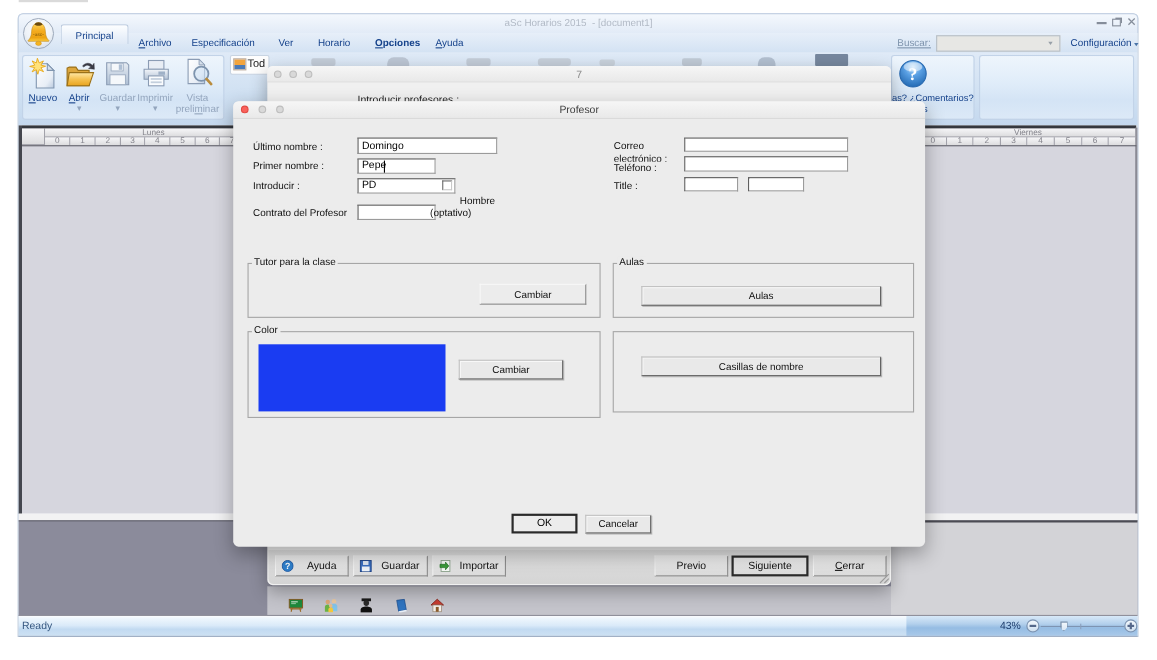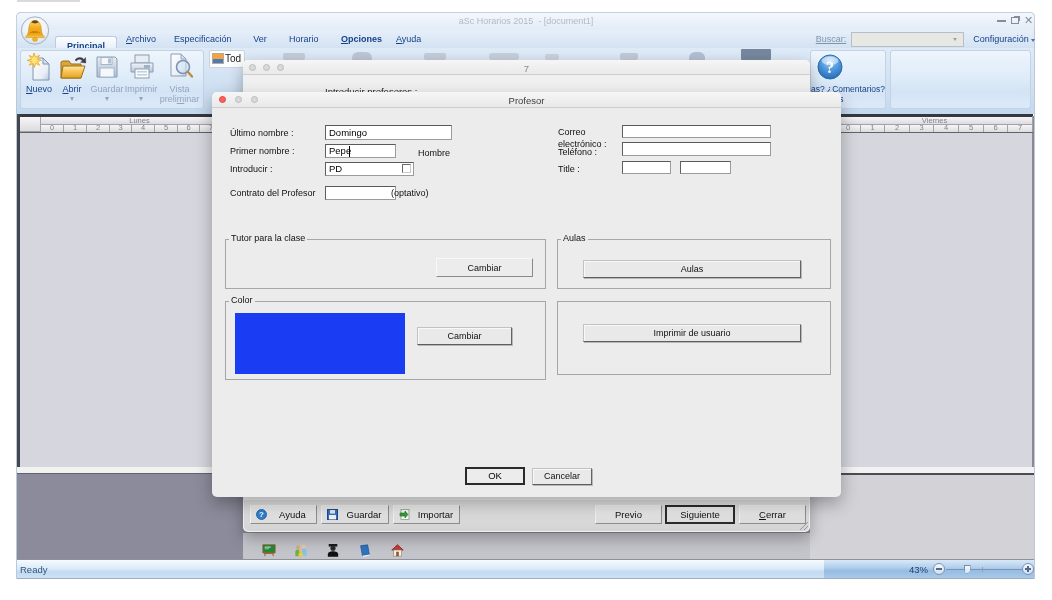--- a/index.html
+++ b/index.html
@@ -9,23 +9,23 @@
   
   #win{left:16px;top:12px;width:1019px;height:567px;border-radius:5px 5px 0 0;
        border:1px solid #bac8da;box-sizing:border-box;}
   #titlebar{left:16px;top:12px;width:1019px;height:18px;border-radius:5px 5px 0 0;
        background:linear-gradient(#f4f8fd,#e2ebf7);border:1px solid #c3d1e4;border-bottom:none;box-sizing:border-box;}
   #titletext{left:0;top:16px;width:1052px;text-align:center;font-size:9px;color:#b2bac6;}
   .winbtn{color:#7f8794;font-size:11px;}
   #menurow{left:17px;top:30px;width:1017px;height:18px;
        background:linear-gradient(#e7eff9,#d3e2f3);}
   .tab{top:31px;height:16px;line-height:16px;font-size:9px;color:#15428b;text-align:center;}
-  #tabsel{left:55px;top:36px;width:62px;height:18px;background:linear-gradient(#fdfeff,#eaf1fa 60%,#dfe9f6);
+  #tabsel{left:55px;top:22px;width:62px;height:18px;background:linear-gradient(#fdfeff,#eaf1fa 60%,#dfe9f6);
        border:1px solid #bccbde;border-bottom:none;border-radius:3px 3px 0 0;box-sizing:border-box;
-       font-weight:bold;color:#15428b;font-size:9px;text-align:center;line-height:18px;}
+       font-weight:normal;color:#15428b;font-size:9px;text-align:center;line-height:18px;}
   
   #ribbon{left:17px;top:48px;width:1017px;height:66px;
        background:linear-gradient(#dfeaf7,#cfe0f2 60%,#c4d8ee);}
   .rgroup{top:50px;height:59px;border-radius:3px;
        background:linear-gradient(#eef5fc,#dfecf9 45%,#d4e4f5 70%,#dce9f7);
        border:1px solid #c2d3e8;box-sizing:border-box;}
   .rlabel{font-size:9px;color:#15428b;text-align:center;}
   .rlabel.dis{color:#93a5bd;}
   .dda{font-size:8px;color:#93a5bd;text-align:center;}
   
@@ -326,21 +326,21 @@
 
 <div class="abs lbl" style="left:230px;top:128px;">Último nombre :</div>
 <div class="abs lbl" style="left:230px;top:146px;">Primer nombre :</div>
 <div class="abs lbl" style="left:230px;top:164px;">Introducir :</div>
 <div class="abs lbl" style="left:230px;top:188px;">Contrato del Profesor</div>
 <div class="abs inp" style="left:325px;top:125px;width:127px;height:15px;line-height:13px;padding-left:3px;">Domingo</div>
 <div class="abs inp" style="left:325px;top:144px;width:71px;height:14px;line-height:12px;padding-left:3px;">Pepe</div>
 <div class="abs" style="left:349px;top:146px;width:1px;height:11px;background:#000;"></div>
 <div class="abs inp" style="left:325px;top:162px;width:89px;height:14px;line-height:12px;padding-left:3px;">PD</div>
 <div class="abs" style="left:402px;top:164px;width:9px;height:9px;background:#fff;border:1px solid;border-color:#6a6a6a #c9c9c9 #c9c9c9 #6a6a6a;box-sizing:border-box;"></div>
-<div class="abs lbl" style="left:418px;top:148px;">Hombre</div>
+<div class="abs lbl" style="left:418px;top:177px;">Hombre</div>
 <div class="abs inp" style="left:325px;top:186px;width:71px;height:14px;"></div>
 <div class="abs lbl" style="left:391px;top:188px;">(optativo)</div>
 
 <div class="abs lbl" style="left:558px;top:127px;">Correo</div>
 <div class="abs lbl" style="left:558px;top:139px;height:8px;overflow:hidden;">electrónico :</div>
 <div class="abs lbl" style="left:558px;top:147px;">Teléfono :</div>
 <div class="abs lbl" style="left:558px;top:164px;">Title :</div>
 <div class="abs inp" style="left:622px;top:125px;width:149px;height:13px;"></div>
 <div class="abs inp" style="left:622px;top:142px;width:149px;height:14px;"></div>
 <div class="abs inp" style="left:622px;top:161px;width:49px;height:13px;"></div>
@@ -353,16 +353,16 @@
 <div class="abs gbox" style="left:557px;top:239px;width:274px;height:50px;"></div>
 <div class="abs gcap" style="left:561px;top:233px;">Aulas</div>
 <div class="abs btn3d" style="left:583px;top:260px;width:218px;height:18px;line-height:16px;">Aulas</div>
 
 <div class="abs gbox" style="left:225px;top:301px;width:321px;height:79px;"></div>
 <div class="abs gcap" style="left:229px;top:295px;">Color</div>
 <div class="abs" style="left:235px;top:313px;width:170px;height:61px;background:#1a3cf2;"></div>
 <div class="abs btn3d" style="left:417px;top:327px;width:95px;height:18px;line-height:16px;">Cambiar</div>
 
 <div class="abs gbox" style="left:557px;top:301px;width:274px;height:74px;"></div>
-<div class="abs btn3d" style="left:583px;top:324px;width:218px;height:18px;line-height:16px;">Imprimir de usuario</div>
+<div class="abs btn3d" style="left:583px;top:324px;width:218px;height:18px;line-height:16px;">Casillas de nombre</div>
 
 <div class="abs" style="left:465px;top:467px;width:60px;height:18px;border:2px solid #2a2a2a;background:#ececec;box-sizing:border-box;font-size:9.5px;text-align:center;line-height:13px;">OK</div>
 <div class="abs btn3d" style="left:532px;top:468px;width:60px;height:17px;line-height:15px;">Cancelar</div>
 
 </body></html>

